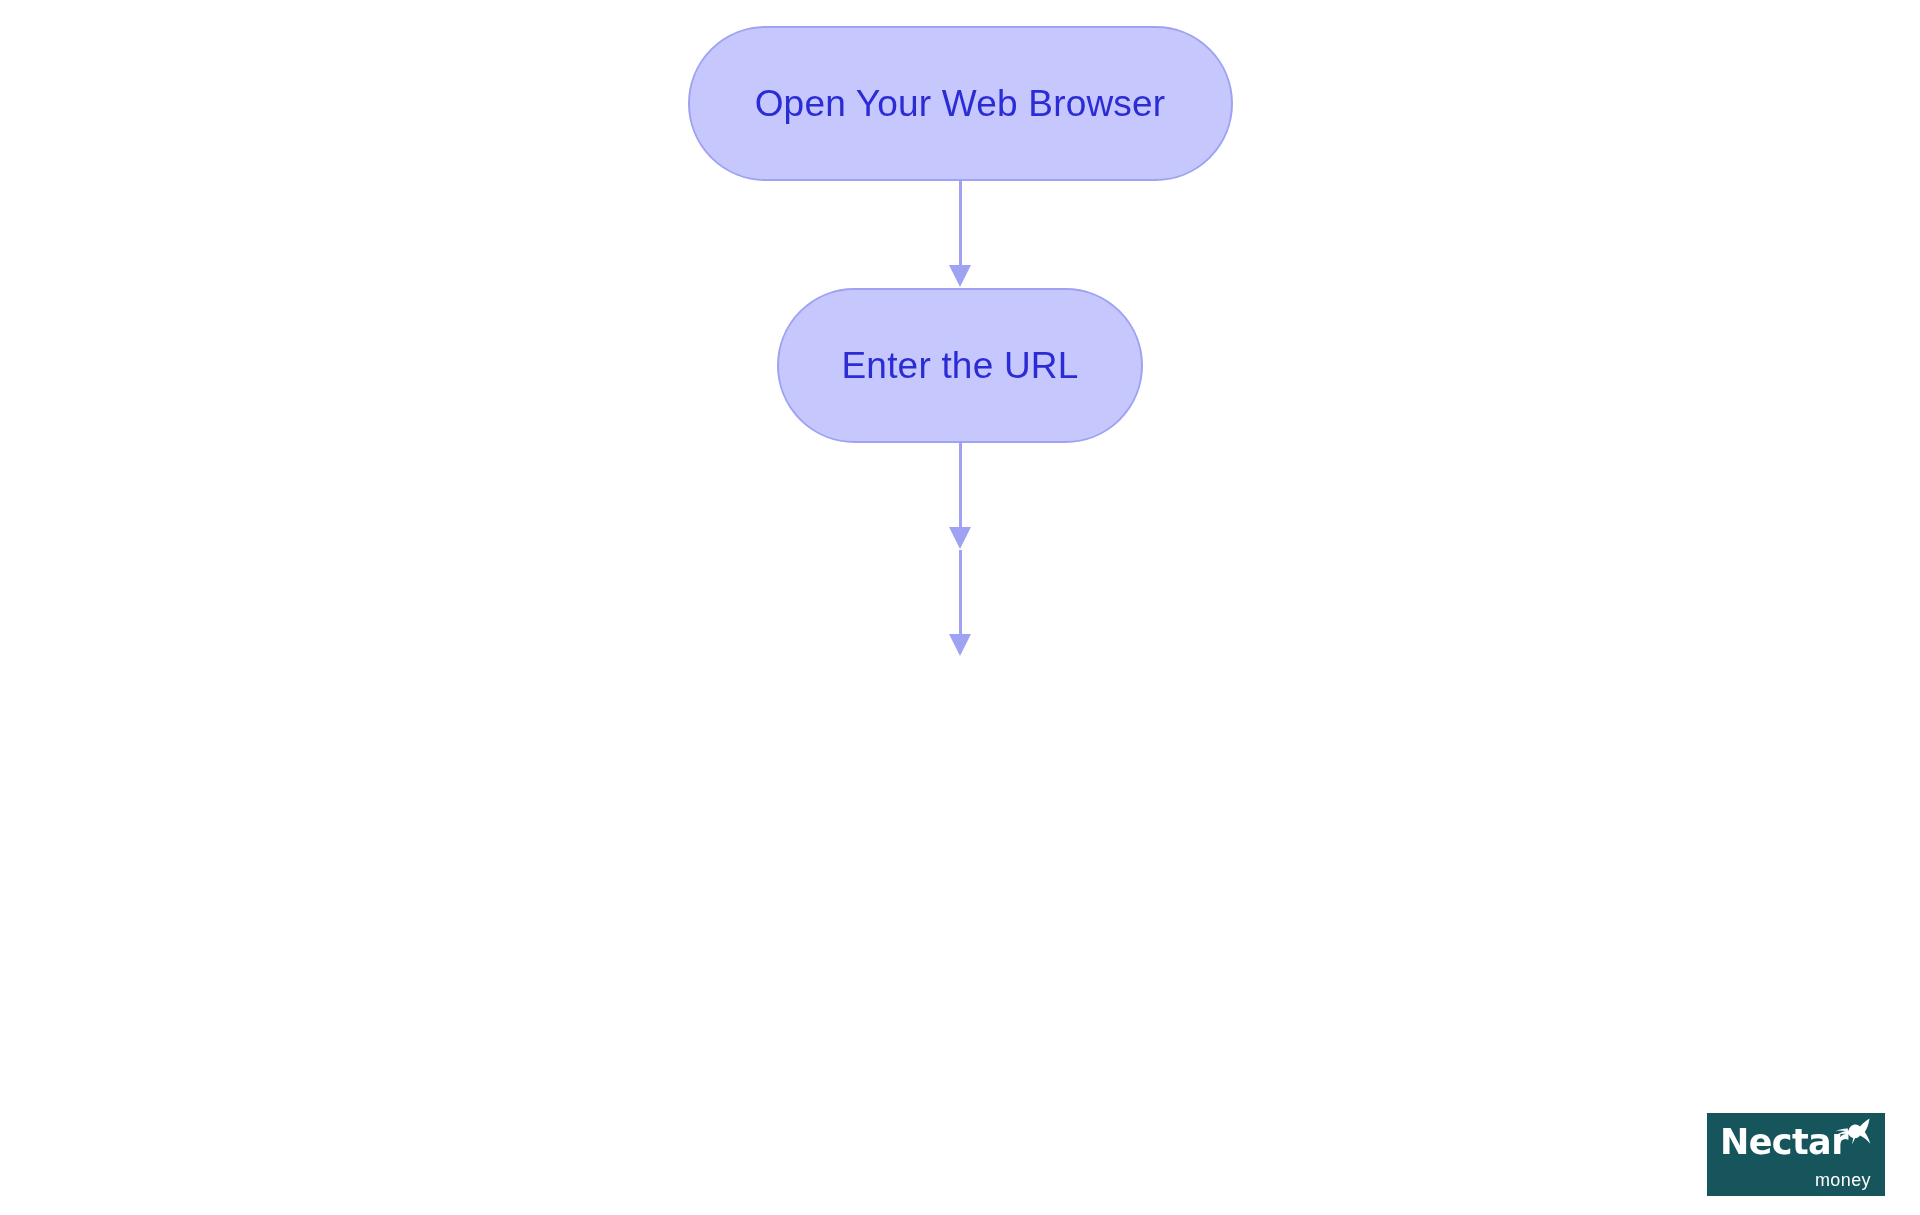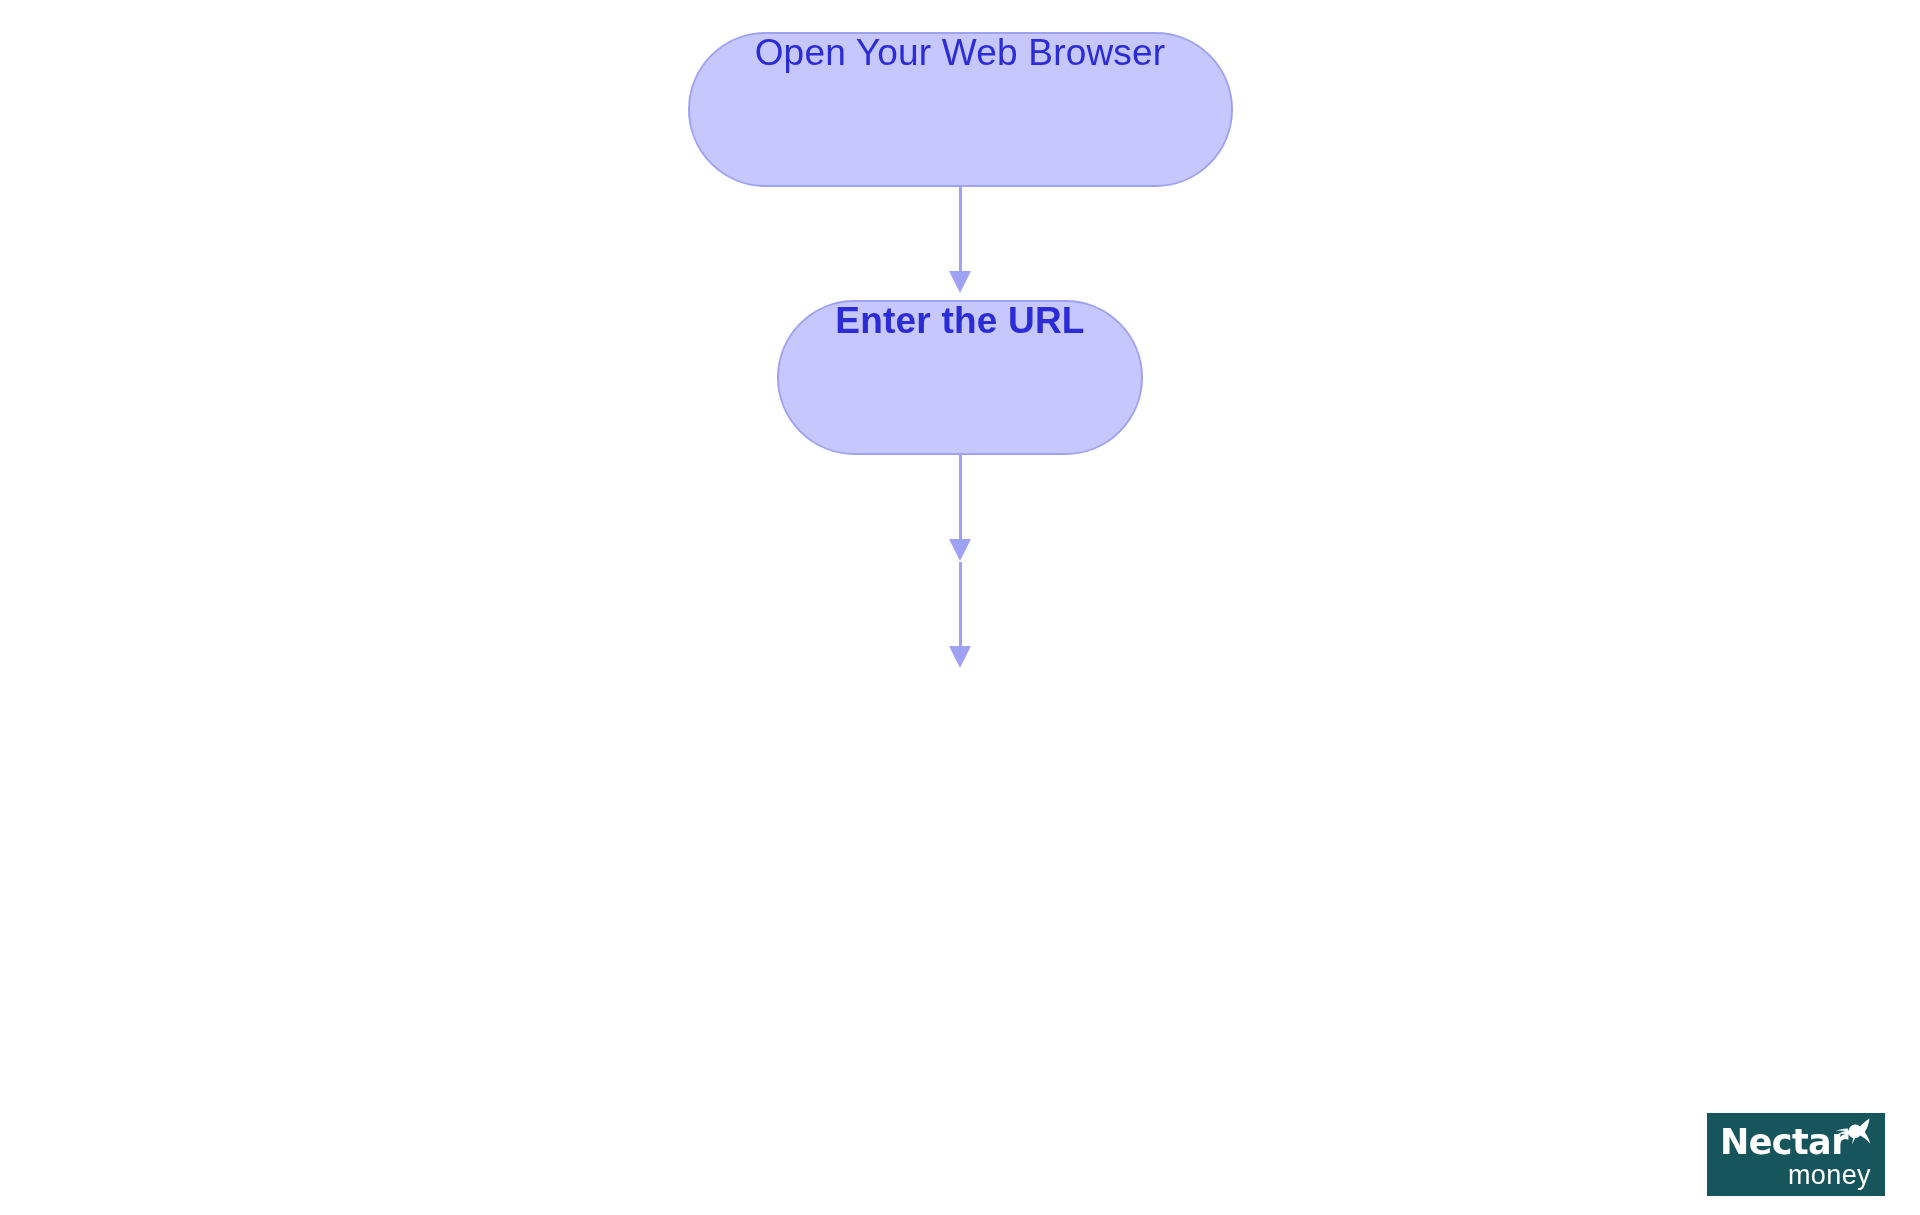--- a/index.html
+++ b/index.html
@@ -37,39 +37,38 @@
     box-sizing: border-box;
   }
 
   .flow-node {
     box-sizing: border-box;
     background: #c6c7fc;
     border: 2px solid #9fa2f2;
     border-radius: 100px;
     color: #2c2cd6;
     display: flex;
-    align-items: flex-start;
+    align-items: center;
     justify-content: center;
     text-align: center;
     font-weight: 400;
     letter-spacing: 0.2px;
     white-space: nowrap;
     height: 155px;
     font-size: 37px;
-    margin-top: 6px;
   }
 
   .node-label {
     display: block;
     line-height: 1;
     padding: 0 6px;
   }
 
   .node-1 { width: 545px; }
-  .node-2 { width: 366px; font-weight: bold; }
+  .node-2 { width: 366px; }
   .node-3 { width: 463px; }
   .node-4 { width: 448px; }
 
   .connector {
     width: 40px;
     height: 107px;
     position: relative;
     flex: 0 0 auto;
   }
   .connector .stem {
@@ -117,21 +116,21 @@
     font-weight: bold;
     letter-spacing: -0.6px;
     line-height: 1;
     font-family: "DejaVu Sans", sans-serif;
   }
   .logo-subword {
     position: absolute;
     right: 14px;
     bottom: 7px;
     color: #ffffff;
-    font-size: 27px;
+    font-size: 18px;
     font-weight: 300;
     letter-spacing: 0.4px;
     line-height: 1;
     font-family: "Liberation Sans", sans-serif;
   }
   .logo-bird {
     position: absolute;
     right: 10px;
     top: 4px;
     width: 52px;

